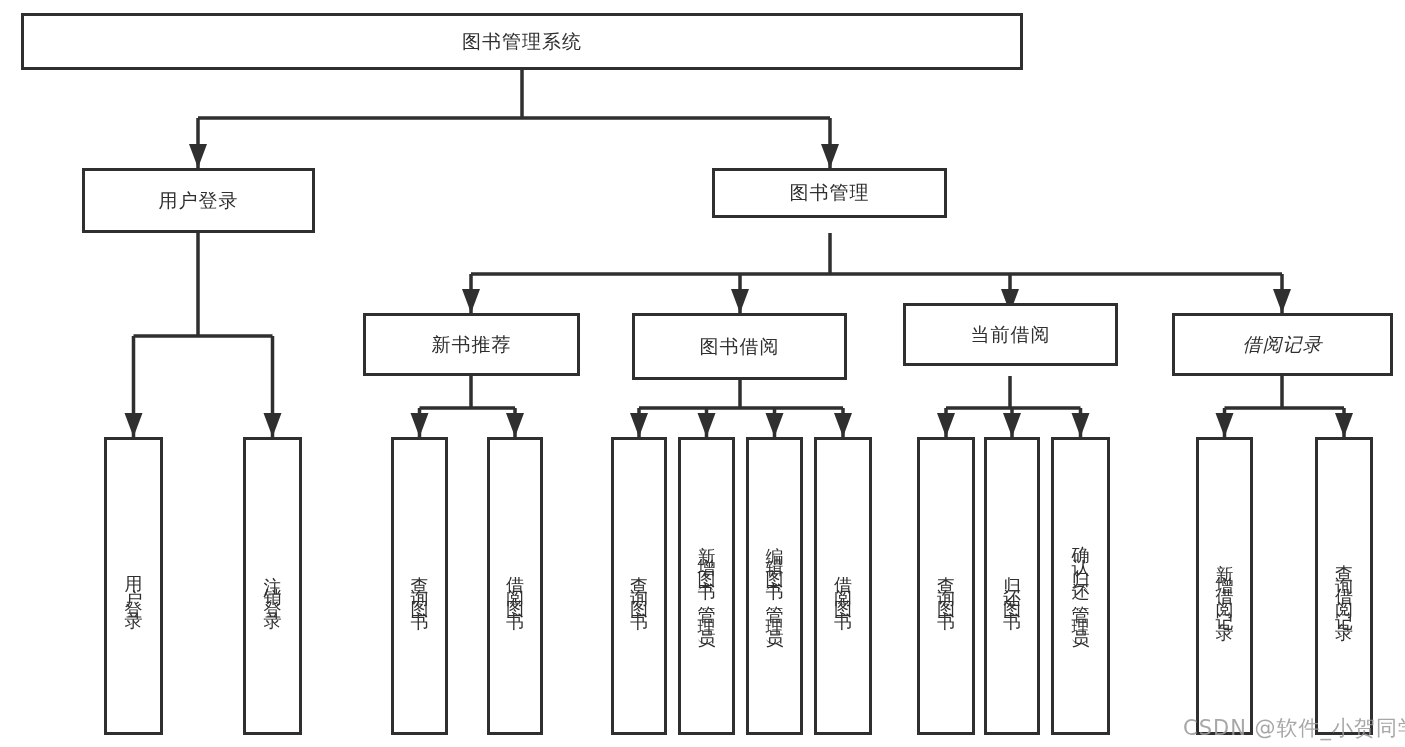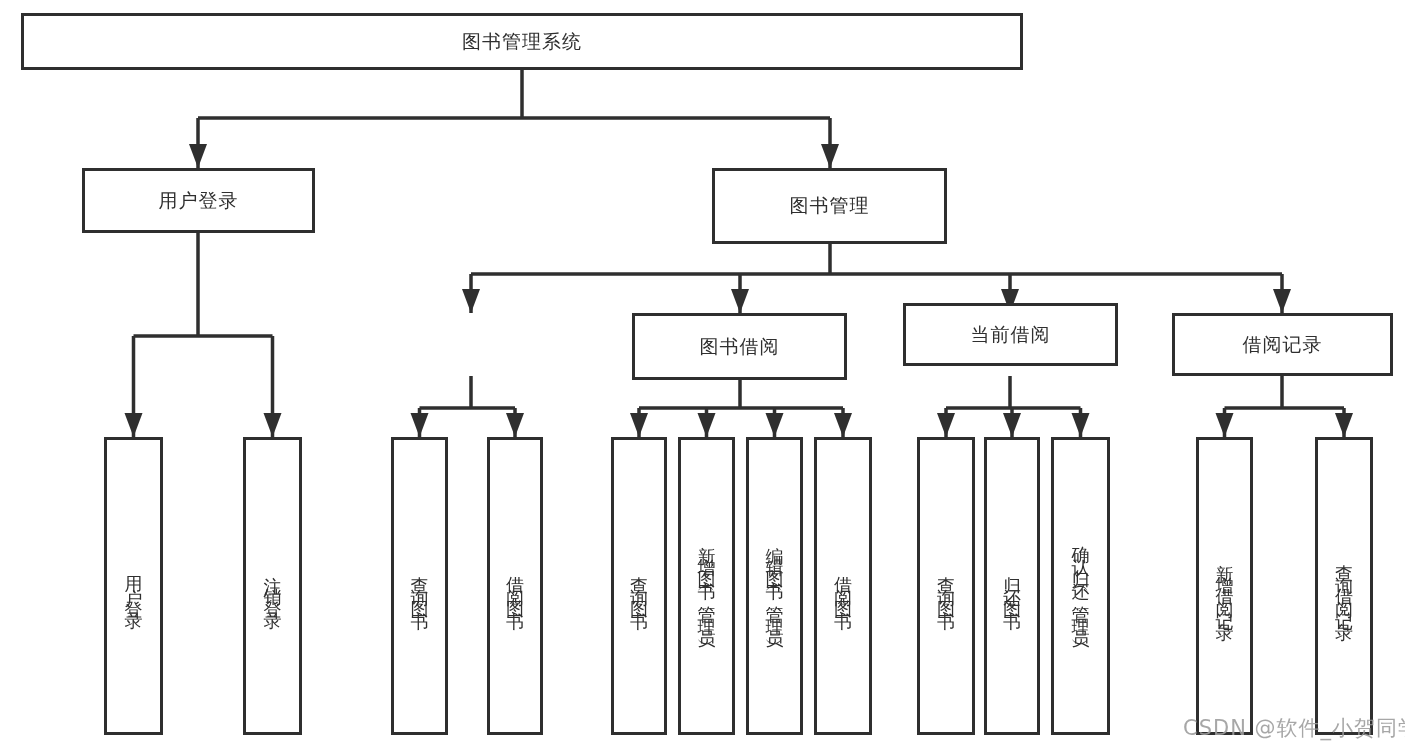--- a/index.html
+++ b/index.html
@@ -19,26 +19,26 @@
     letter-spacing:12px;line-height:1;
   }
   .watermark{
     position:absolute;left:1183px;top:714px;z-index:2;
     font-size:21px;color:#9e9e9e;letter-spacing:1px;white-space:nowrap;opacity:.9;
   }
   
   .n-root{left:21px;top:13px;width:1002px;height:57px;}
   
   .n-userlogin{left:82px;top:168px;width:233px;height:65px;}
-  .n-bookmgmt{left:712px;top:168px;width:235px;height:76px;}
+  .n-bookmgmt{left:712px;top:168px;width:235px;height:50px;}
   
   .n-newbook{left:363px;top:313px;width:217px;height:63px;}
   .n-borrowmod{left:632px;top:313px;width:215px;height:67px;}
   .n-current{left:903px;top:303px;width:215px;height:63px;}
-  .n-records{left:1172px;top:313px;width:221px;height:63px;}
+  .n-records{left:1172px;top:313px;width:221px;height:63px;font-style:italic;}
   
   .leaf{top:437px;height:298px;}
   .n-g1c1{left:104px;width:59px;}
   .n-g1c2{left:243px;width:59px;}
   .n-g2c1{left:391px;width:57px;}
   .n-g2c2{left:487px;width:56px;}
   .n-g3c1{left:611px;width:56px;}
   .n-g3c2{left:678px;width:57px;}
   .n-g3c3{left:746px;width:57px;}
   .n-g3c4{left:814px;width:58px;}
@@ -91,20 +91,21 @@
       <polygon points="1215.5,413 1233.5,413 1224.5,437"></polygon>
       <polygon points="1335,413 1353,413 1344,437"></polygon>
     </g>
   </svg>
 
   <div class="node hbox n-root">图书管理系统</div>
 
   <div class="node hbox n-userlogin">用户登录</div>
   <div class="node hbox n-bookmgmt">图书管理</div>
 
+  <div class="node hbox n-newbook">新书推荐</div>
   <div class="node hbox n-borrowmod">图书借阅</div>
   <div class="node hbox n-current">当前借阅</div>
   <div class="node hbox n-records">借阅记录</div>
 
   <div class="node vbox leaf n-g1c1">用户登录</div>
   <div class="node vbox leaf n-g1c2">注销登录</div>
 
   <div class="node vbox leaf n-g2c1">查询图书</div>
   <div class="node vbox leaf n-g2c2">借阅图书</div>
 

